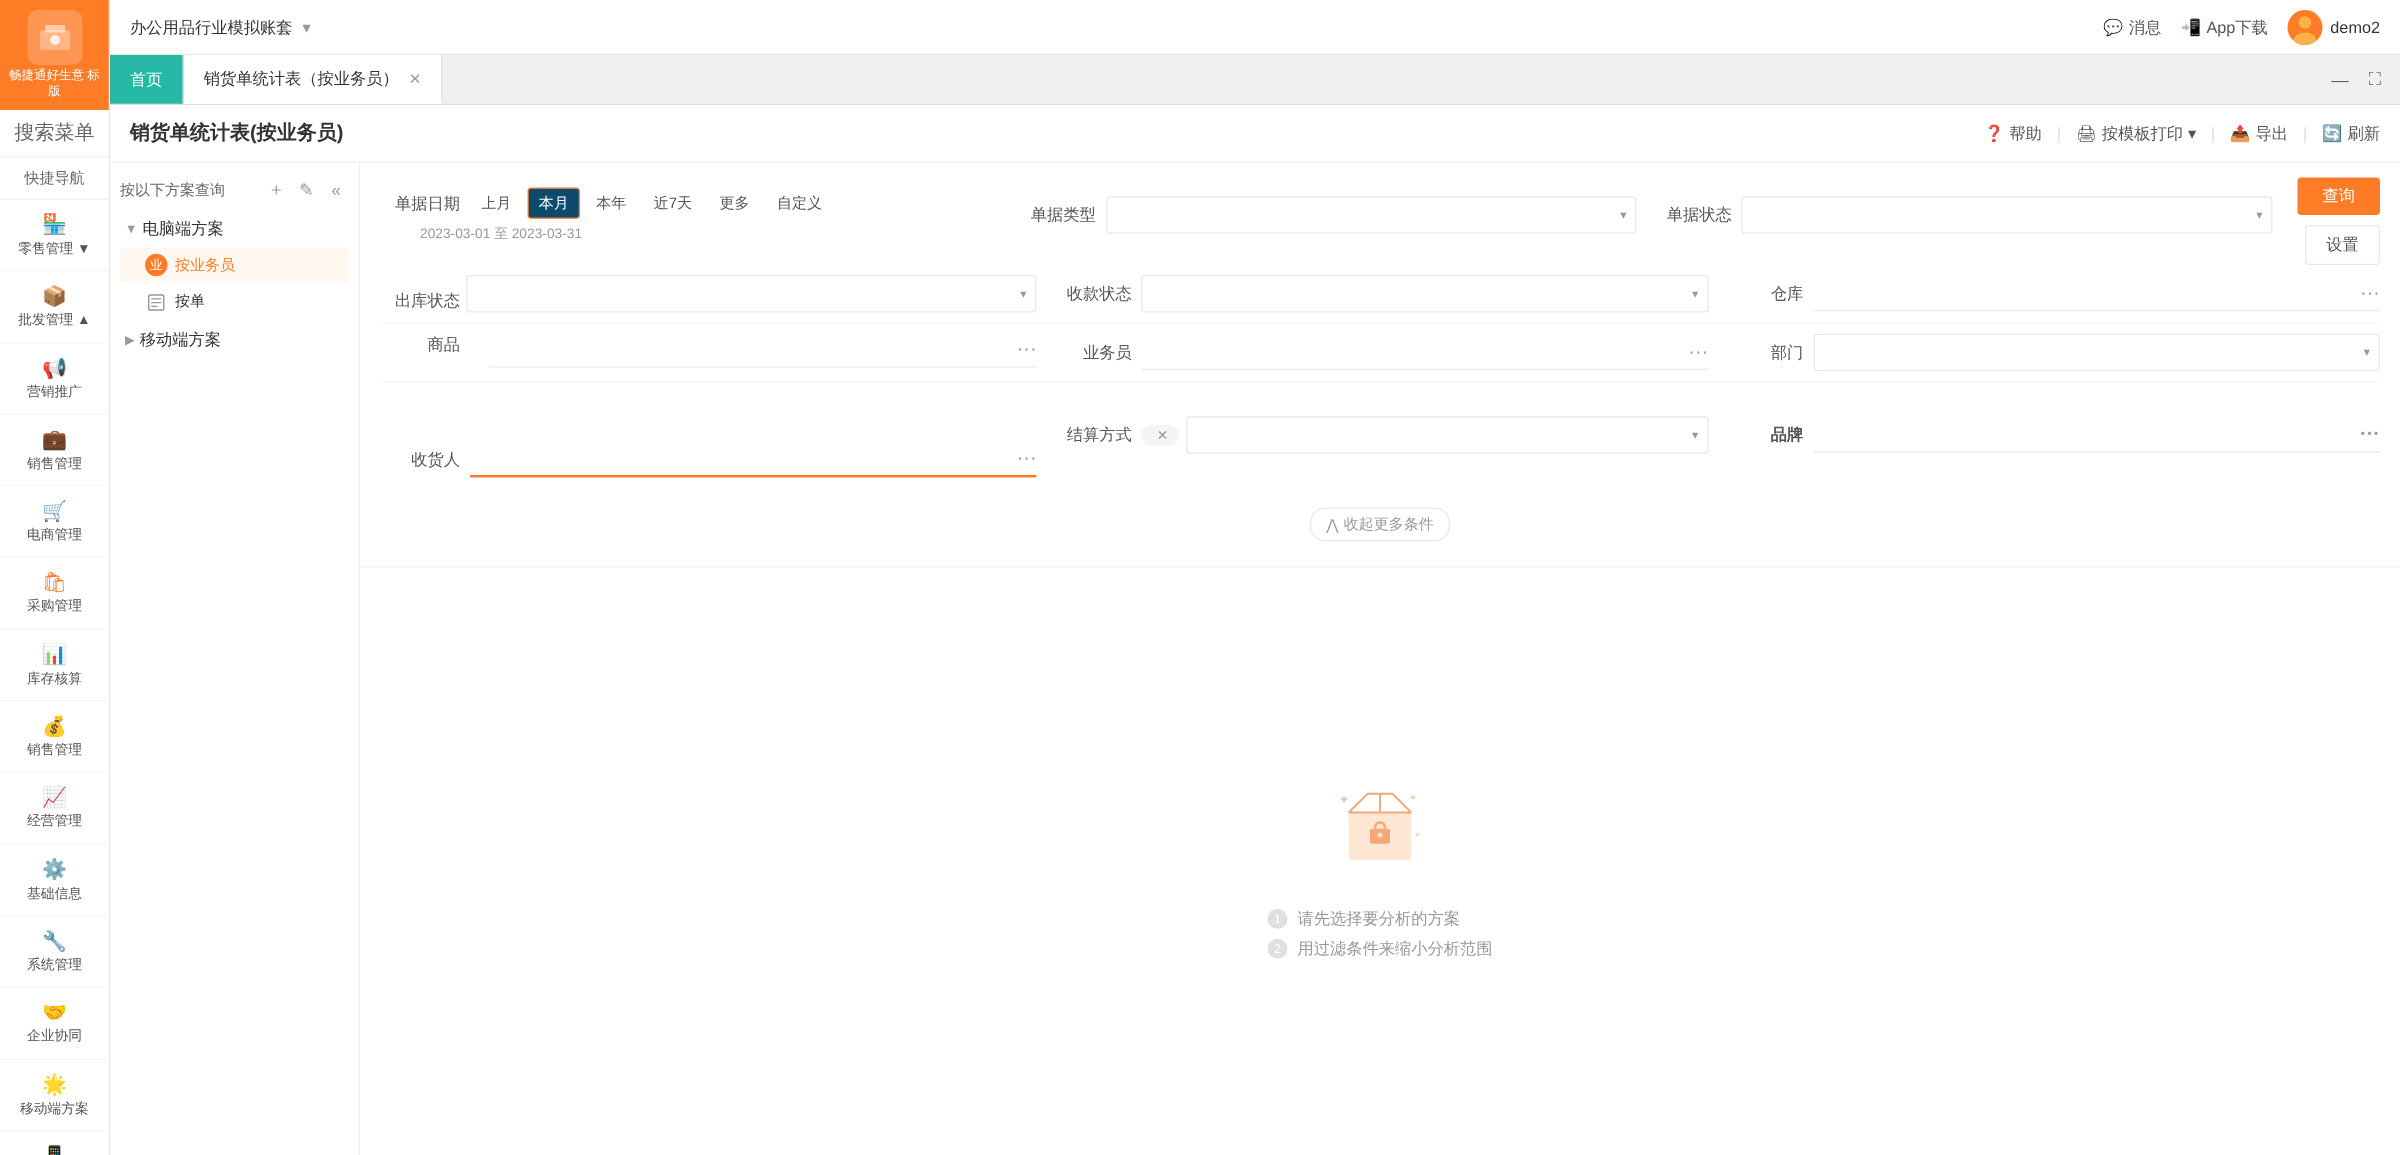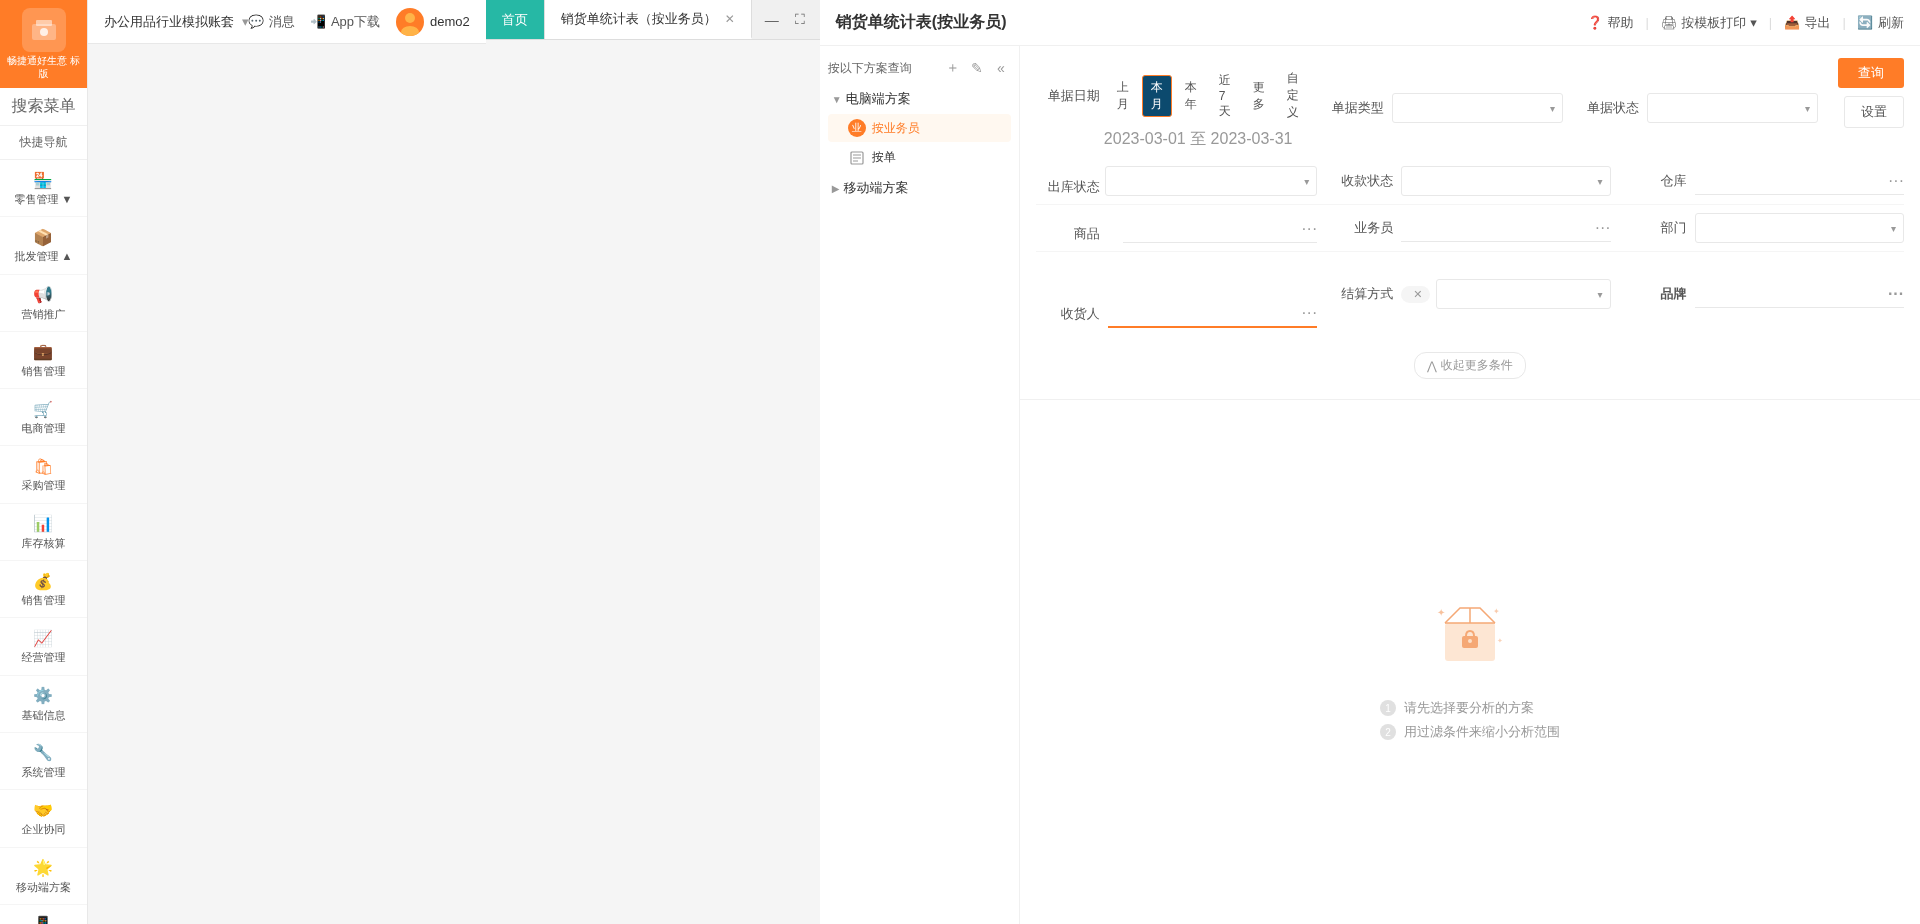--- a/index.html
+++ b/index.html
@@ -14,21 +14,21 @@
     .sidebar-search span { font-size: 16px; color: #666; cursor: pointer; }
     .sidebar-quick { padding: 8px 0; border-bottom: 1px solid #f0f0f0; width: 100%; text-align: center; }
     .sidebar-quick span { font-size: 12px; color: #666; cursor: pointer; }
     .sidebar-nav { flex: 1; overflow-y: auto; width: 100%; }
     .sidebar-nav::-webkit-scrollbar { width: 0; }
     .nav-item { display: flex; flex-direction: column; align-items: center; padding: 10px 4px; cursor: pointer; border-bottom: 1px solid #f5f5f5; }
     .nav-item .nav-icon { width: 20px; height: 20px; display: flex; align-items: center; justify-content: center; color: #ff7c27; font-size: 16px; margin-bottom: 2px; }
     .nav-item .nav-label { font-size: 11px; color: #555; text-align: center; line-height: 1.3; }
 
     
-    .main { flex: 1; display: flex; overflow: hidden; }
+    .main { flex: 1; display: flex; flex-direction: column; overflow: hidden; }
 
     
     .top-header { height: 44px; background: #fff; display: flex; align-items: center; justify-content: space-between; padding: 0 16px; border-bottom: 1px solid #e8e8e8; flex-shrink: 0; }
     .header-left { display: flex; align-items: center; gap: 8px; }
     .header-title { font-size: 13px; color: #333; }
     .header-dropdown { cursor: pointer; color: #999; }
     .header-right { display: flex; align-items: center; gap: 16px; }
     .header-right .msg-btn, .header-right .app-btn { display: flex; align-items: center; gap: 4px; font-size: 13px; color: #555; cursor: pointer; }
     .header-right .user-info { display: flex; align-items: center; gap: 6px; cursor: pointer; }
     .user-avatar { width: 28px; height: 28px; border-radius: 50%; background: #ff7c27; display: flex; align-items: center; justify-content: center; color: #fff; font-size: 12px; overflow: hidden; }
@@ -307,21 +307,21 @@
                     <span class="filter-label">单据日期</span>
                     <div class="filter-date-group">
                       <span class="filter-date-btn">上月</span>
                       <span class="filter-date-btn active">本月</span>
                       <span class="filter-date-btn">本年</span>
                       <span class="filter-date-btn">近7天</span>
                       <span class="filter-date-btn">更多</span>
                       <span class="filter-date-btn">自定义</span>
                     </div>
                   </div>
-                  <div style="margin-left:68px; font-size:16px; color:#999;">
+                  <div style="margin-left:32px; font-size:11px; color:#999;">
                     <span>2023-03-01 至 2023-03-31</span>
                   </div>
                 </div>
 
                 <div class="filter-cell" style="border-bottom:none;">
                   <span class="filter-label">单据类型</span>
                   <div class="filter-select-wrapper">
                     <select></select>
                     <span class="filter-select-arrow">▾</span>
                   </div>
@@ -360,21 +360,21 @@
               <div style="display:flex; align-items:center; gap:8px;">
                 <span class="filter-label">仓库</span>
                 <div style="flex:1; display:flex; align-items:center; border-bottom:1px solid #e8e8e8; padding:4px 0;">
                   <span style="flex:1;"></span>
                   <span class="filter-dots">···</span>
                 </div>
               </div>
             </div>
 
             <div style="display:grid; grid-template-columns:1fr 1fr 1fr; gap:0 12px; padding:8px 0; border-bottom:1px solid #f5f5f5;">
-              <div style="display:flex; align-items:flex-end; gap:23px;">
+              <div style="display:flex; align-items:flex-start; gap:23px;">
                 <span class="filter-label">商品</span>
                 <div style="flex:1; display:flex; align-items:center; border-bottom:1px solid #e8e8e8; padding:4px 0;">
                   <span style="flex:1;"></span>
                   <span class="filter-dots">···</span>
                 </div>
               </div>
               <div style="display:flex; align-items:center; gap:8px;">
                 <span class="filter-label">业务员</span>
                 <div style="flex:1; display:flex; align-items:center; border-bottom:1px solid #e8e8e8; padding:4px 0;">
                   <span style="flex:1;"></span>

